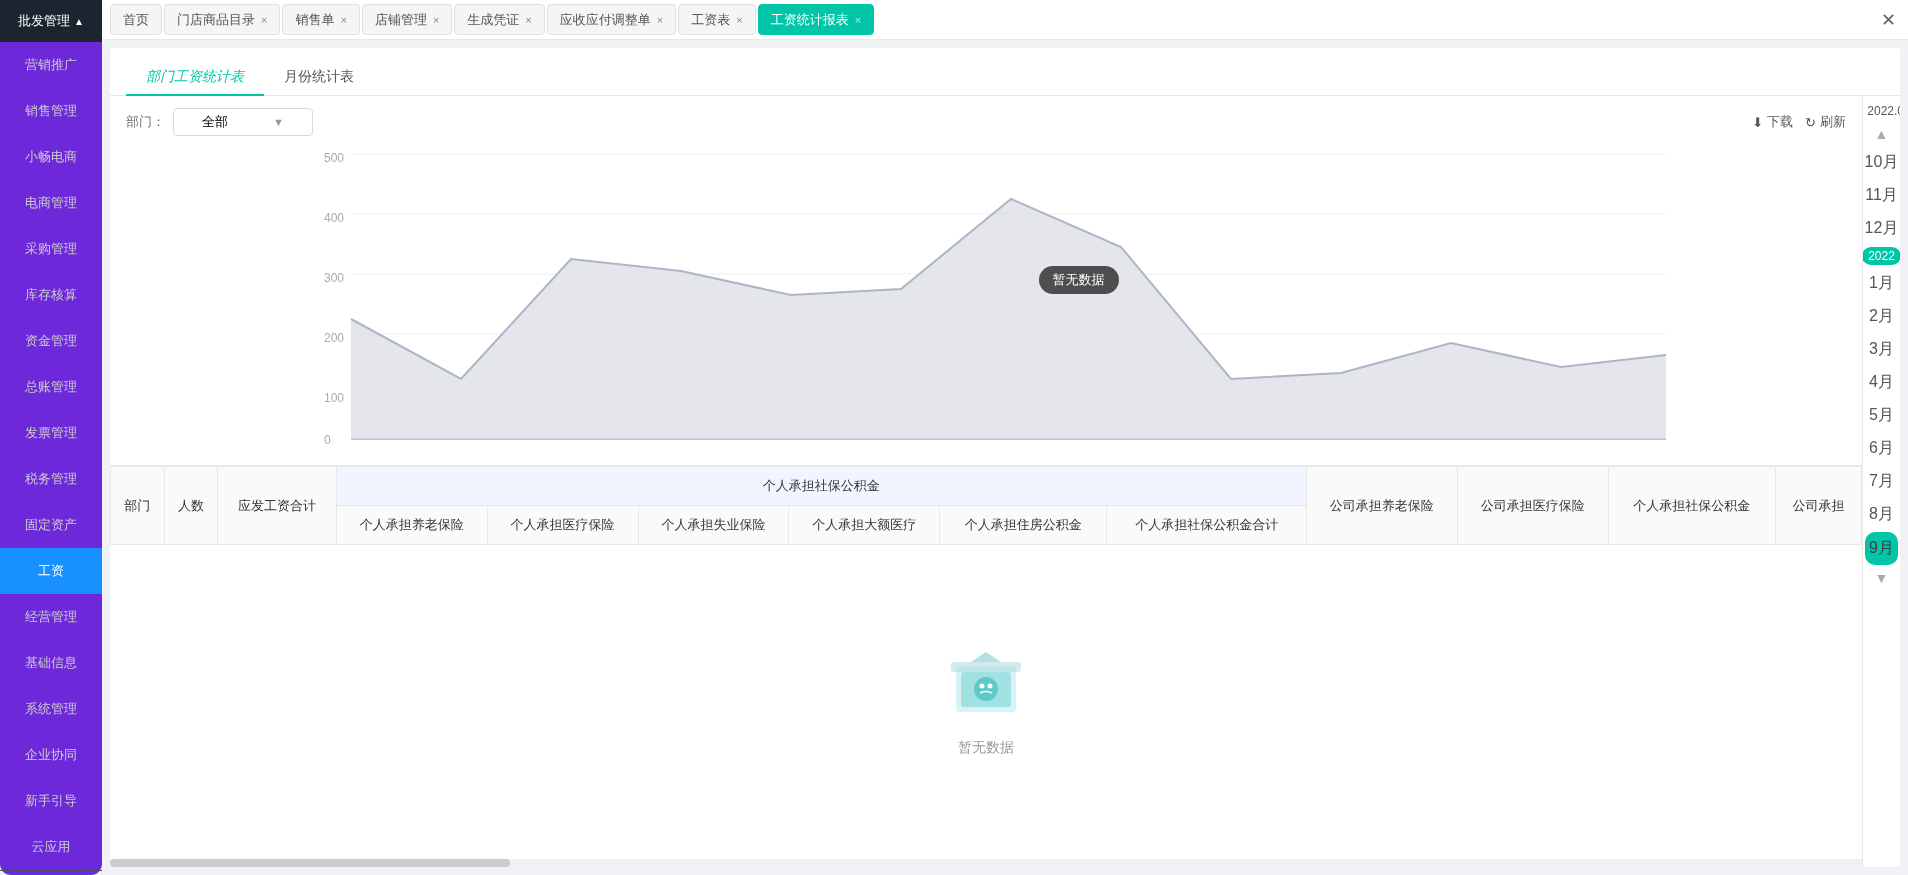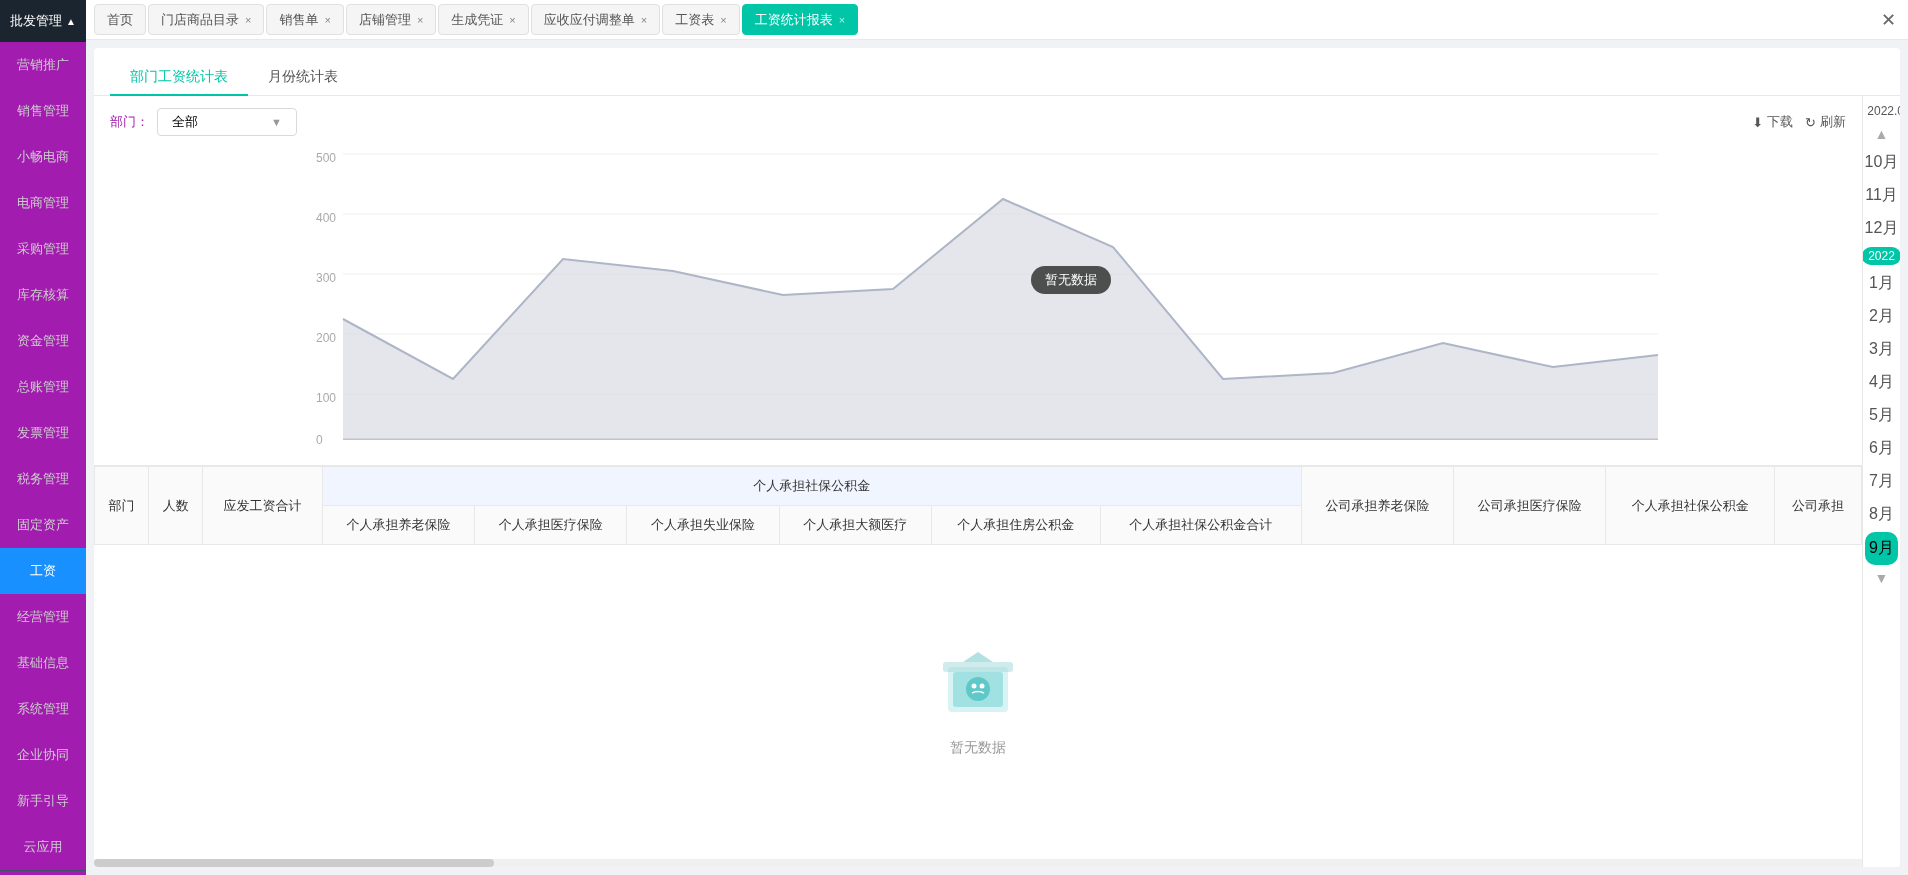--- a/index.html
+++ b/index.html
@@ -1,25 +1,26 @@
 <!DOCTYPE html>
 <html><head>
   <meta charset="utf-8">
   <style>
     * { margin: 0; padding: 0; box-sizing: border-box; }
     body { font-family: 'Microsoft YaHei', sans-serif; font-size: 13px; display: flex; height: 875px; overflow: hidden; background: #f0f2f5; }
 
     
     .sidebar {
-      width: 86px;
-      background: #a21caf;
+      width: 102px;
+      background: #6d28d9;
       display: flex;
       flex-direction: column;
       height: 100%;
       flex-shrink: 0;
+      border-radius: 11px;
     }
     .sidebar-header {
       background: #1a252f;
       color: #fff;
       text-align: center;
       padding: 12px 5px;
       font-size: 13px;
       display: flex;
       align-items: center;
       justify-content: center;
@@ -123,41 +124,42 @@
       padding: 8px 20px;
       cursor: pointer;
       font-size: 14px;
       color: #555;
       border-bottom: 2px solid transparent;
       margin-bottom: -1px;
     }
     .sub-tab.active {
       color: #00c6a7;
       border-bottom: 2px solid #00c6a7;
+      font-style: italic;
     }
 
     
     .toolbar {
       display: flex;
       align-items: center;
       justify-content: space-between;
       padding: 12px 16px 8px;
     }
     .toolbar-left {
       display: flex;
       align-items: center;
       gap: 8px;
     }
-    .toolbar-label { font-size: 13px; color: #a21caf; }
+    .toolbar-label { font-size: 13px; color: #737373; }
     .select-box {
       display: flex;
       align-items: center;
       border: 1px solid #d9d9d9;
       border-radius: 4px;
-      padding: 4px 14px;
+      padding: 4px 28px;
       cursor: pointer;
       min-width: 140px;
       background: #fff;
       justify-content: space-between;
       font-size: 13px;
     }
     .select-box .chevron { font-size: 11px; color: #999; }
     .toolbar-right {
       display: flex;
       align-items: center;
@@ -261,21 +263,21 @@
       text-align: center;
       width: 100%;
       display: flex;
       align-items: center;
       justify-content: center;
       white-space: nowrap;
       font-size: 16px;
     }
     .right-panel-item.active-month {
       background: #00c6a7;
-      color: #000000;
+      color: #404040;
       border-radius: 10px;
       margin: 1px 4px;
       width: calc(100% - 8px);
     }
     .right-panel-year {
       background: #00c6a7;
       color: #fff;
       border-radius: 10px;
       padding: 2px 6px;
       font-size: 12px;

